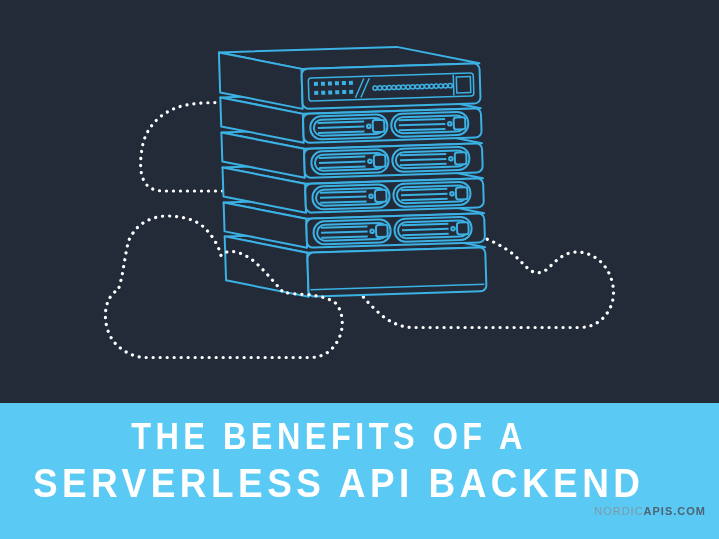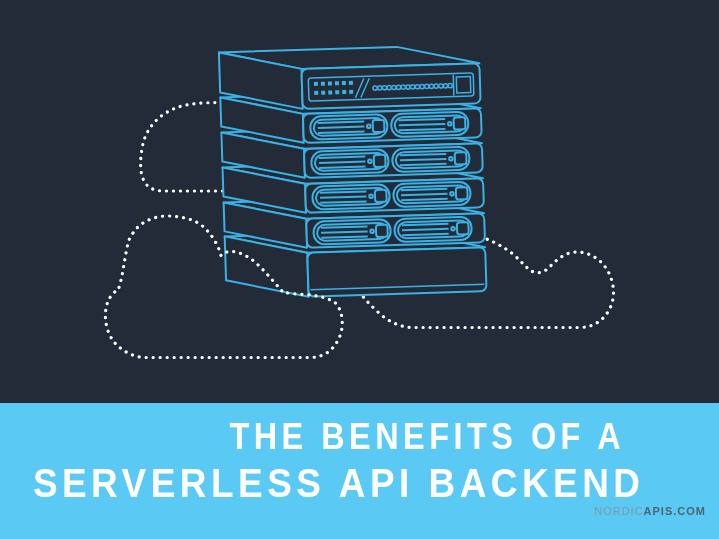--- a/index.html
+++ b/index.html
@@ -18,21 +18,21 @@
   .server .dotfill{fill:#3BB1E4;stroke:none;}
   
   .cloud{fill:none;stroke:#FFFFFF;stroke-width:3.2;stroke-linecap:round;stroke-dasharray:0.1 6.9;}
   
   .band{
     position:absolute;left:0;top:403px;width:719px;height:136px;
     background:#5ACAF4;
   }
   .title{
     position:absolute;left:0;top:415px;width:658px;
-    text-align:right;color:#FFFFFF;font-weight:bold;
+    text-align:center;color:#FFFFFF;font-weight:bold;
   }
   .title .line1{
     font-size:36px;line-height:43px;letter-spacing:5px;
     transform:scaleX(0.9);transform-origin:50% 50%;white-space:nowrap;
   }
   .title .line2{
     font-size:41px;line-height:50px;letter-spacing:5px;
     transform:scaleX(0.9);transform-origin:50% 50%;white-space:nowrap;
   }
   .watermark{

